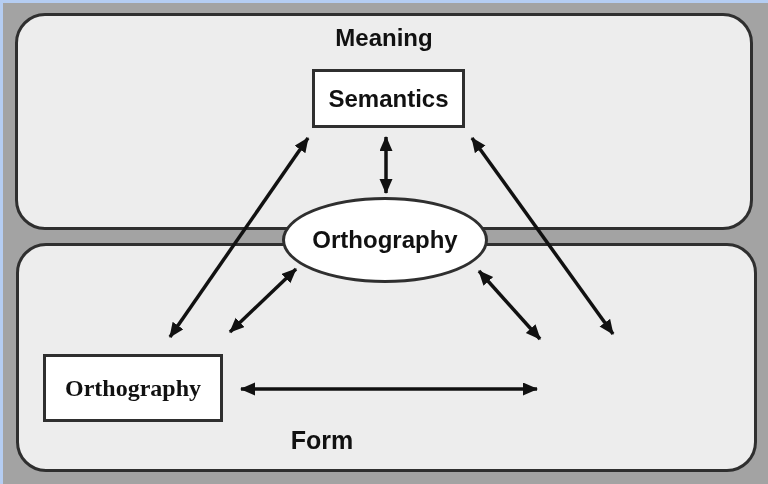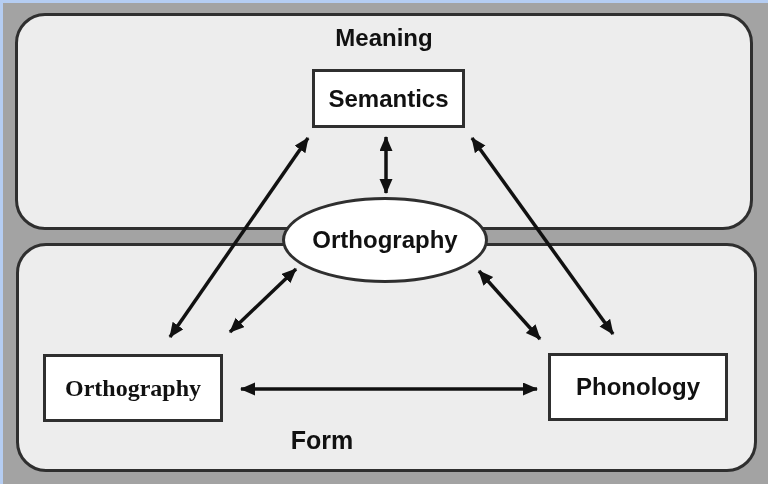--- a/index.html
+++ b/index.html
@@ -74,23 +74,20 @@
   </div>
 
   <div id="node-morphology" class="node">
     <span>Orthography</span>
   </div>
 
   <div id="node-orthography" class="node">
     <span>Orthography</span>
   </div>
 
-  <div id="node-phonology" class="node">
-    <span>Phonology</span>
-  </div>
 
   <svg id="arrows" viewBox="0 0 768 484" xmlns="http://www.w3.org/2000/svg">
     <defs>
       <marker id="ah" markerUnits="userSpaceOnUse" markerWidth="16" markerHeight="14" refX="14" refY="6.5" orient="auto-start-reverse">
         <path d="M0,0 L15,6.5 L0,13 Z" fill="#111"></path>
       </marker>
     </defs>
     <line x1="386" y1="137" x2="386" y2="193" marker-start="url(#ah)" marker-end="url(#ah)"></line>
     <line x1="308" y1="138" x2="170" y2="337" marker-start="url(#ah)" marker-end="url(#ah)"></line>
     <line x1="472" y1="138" x2="613" y2="334" marker-start="url(#ah)" marker-end="url(#ah)"></line>

